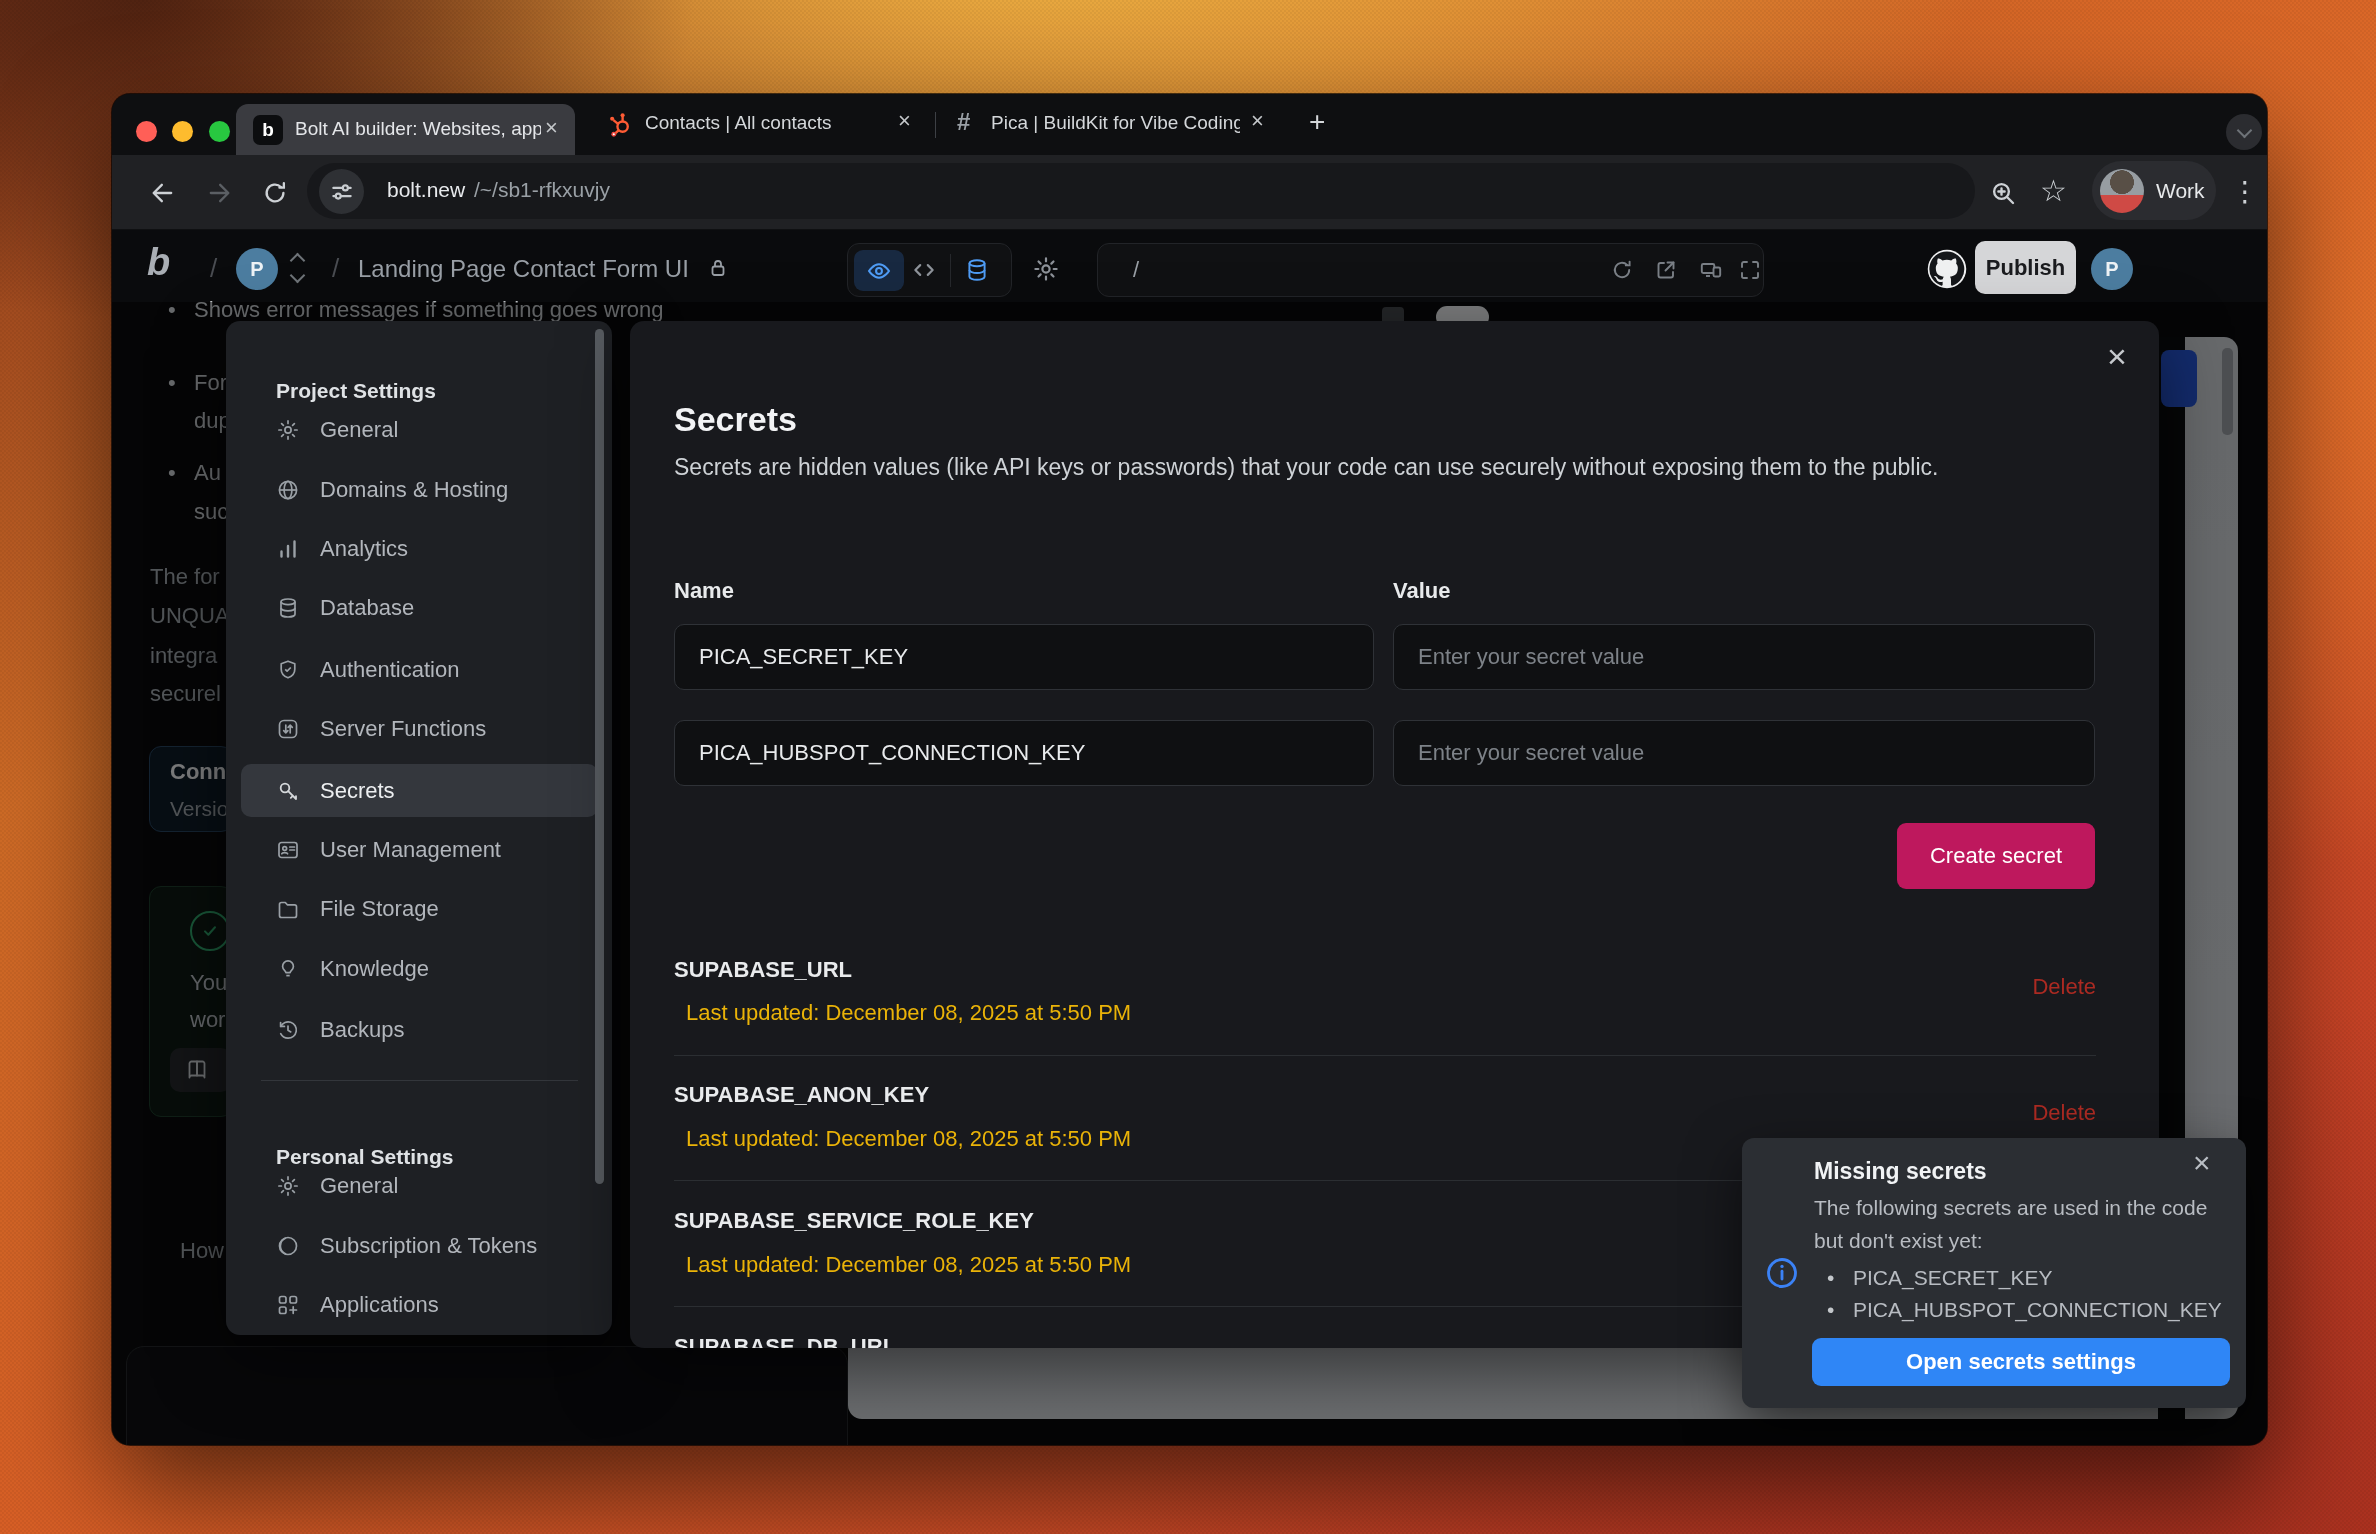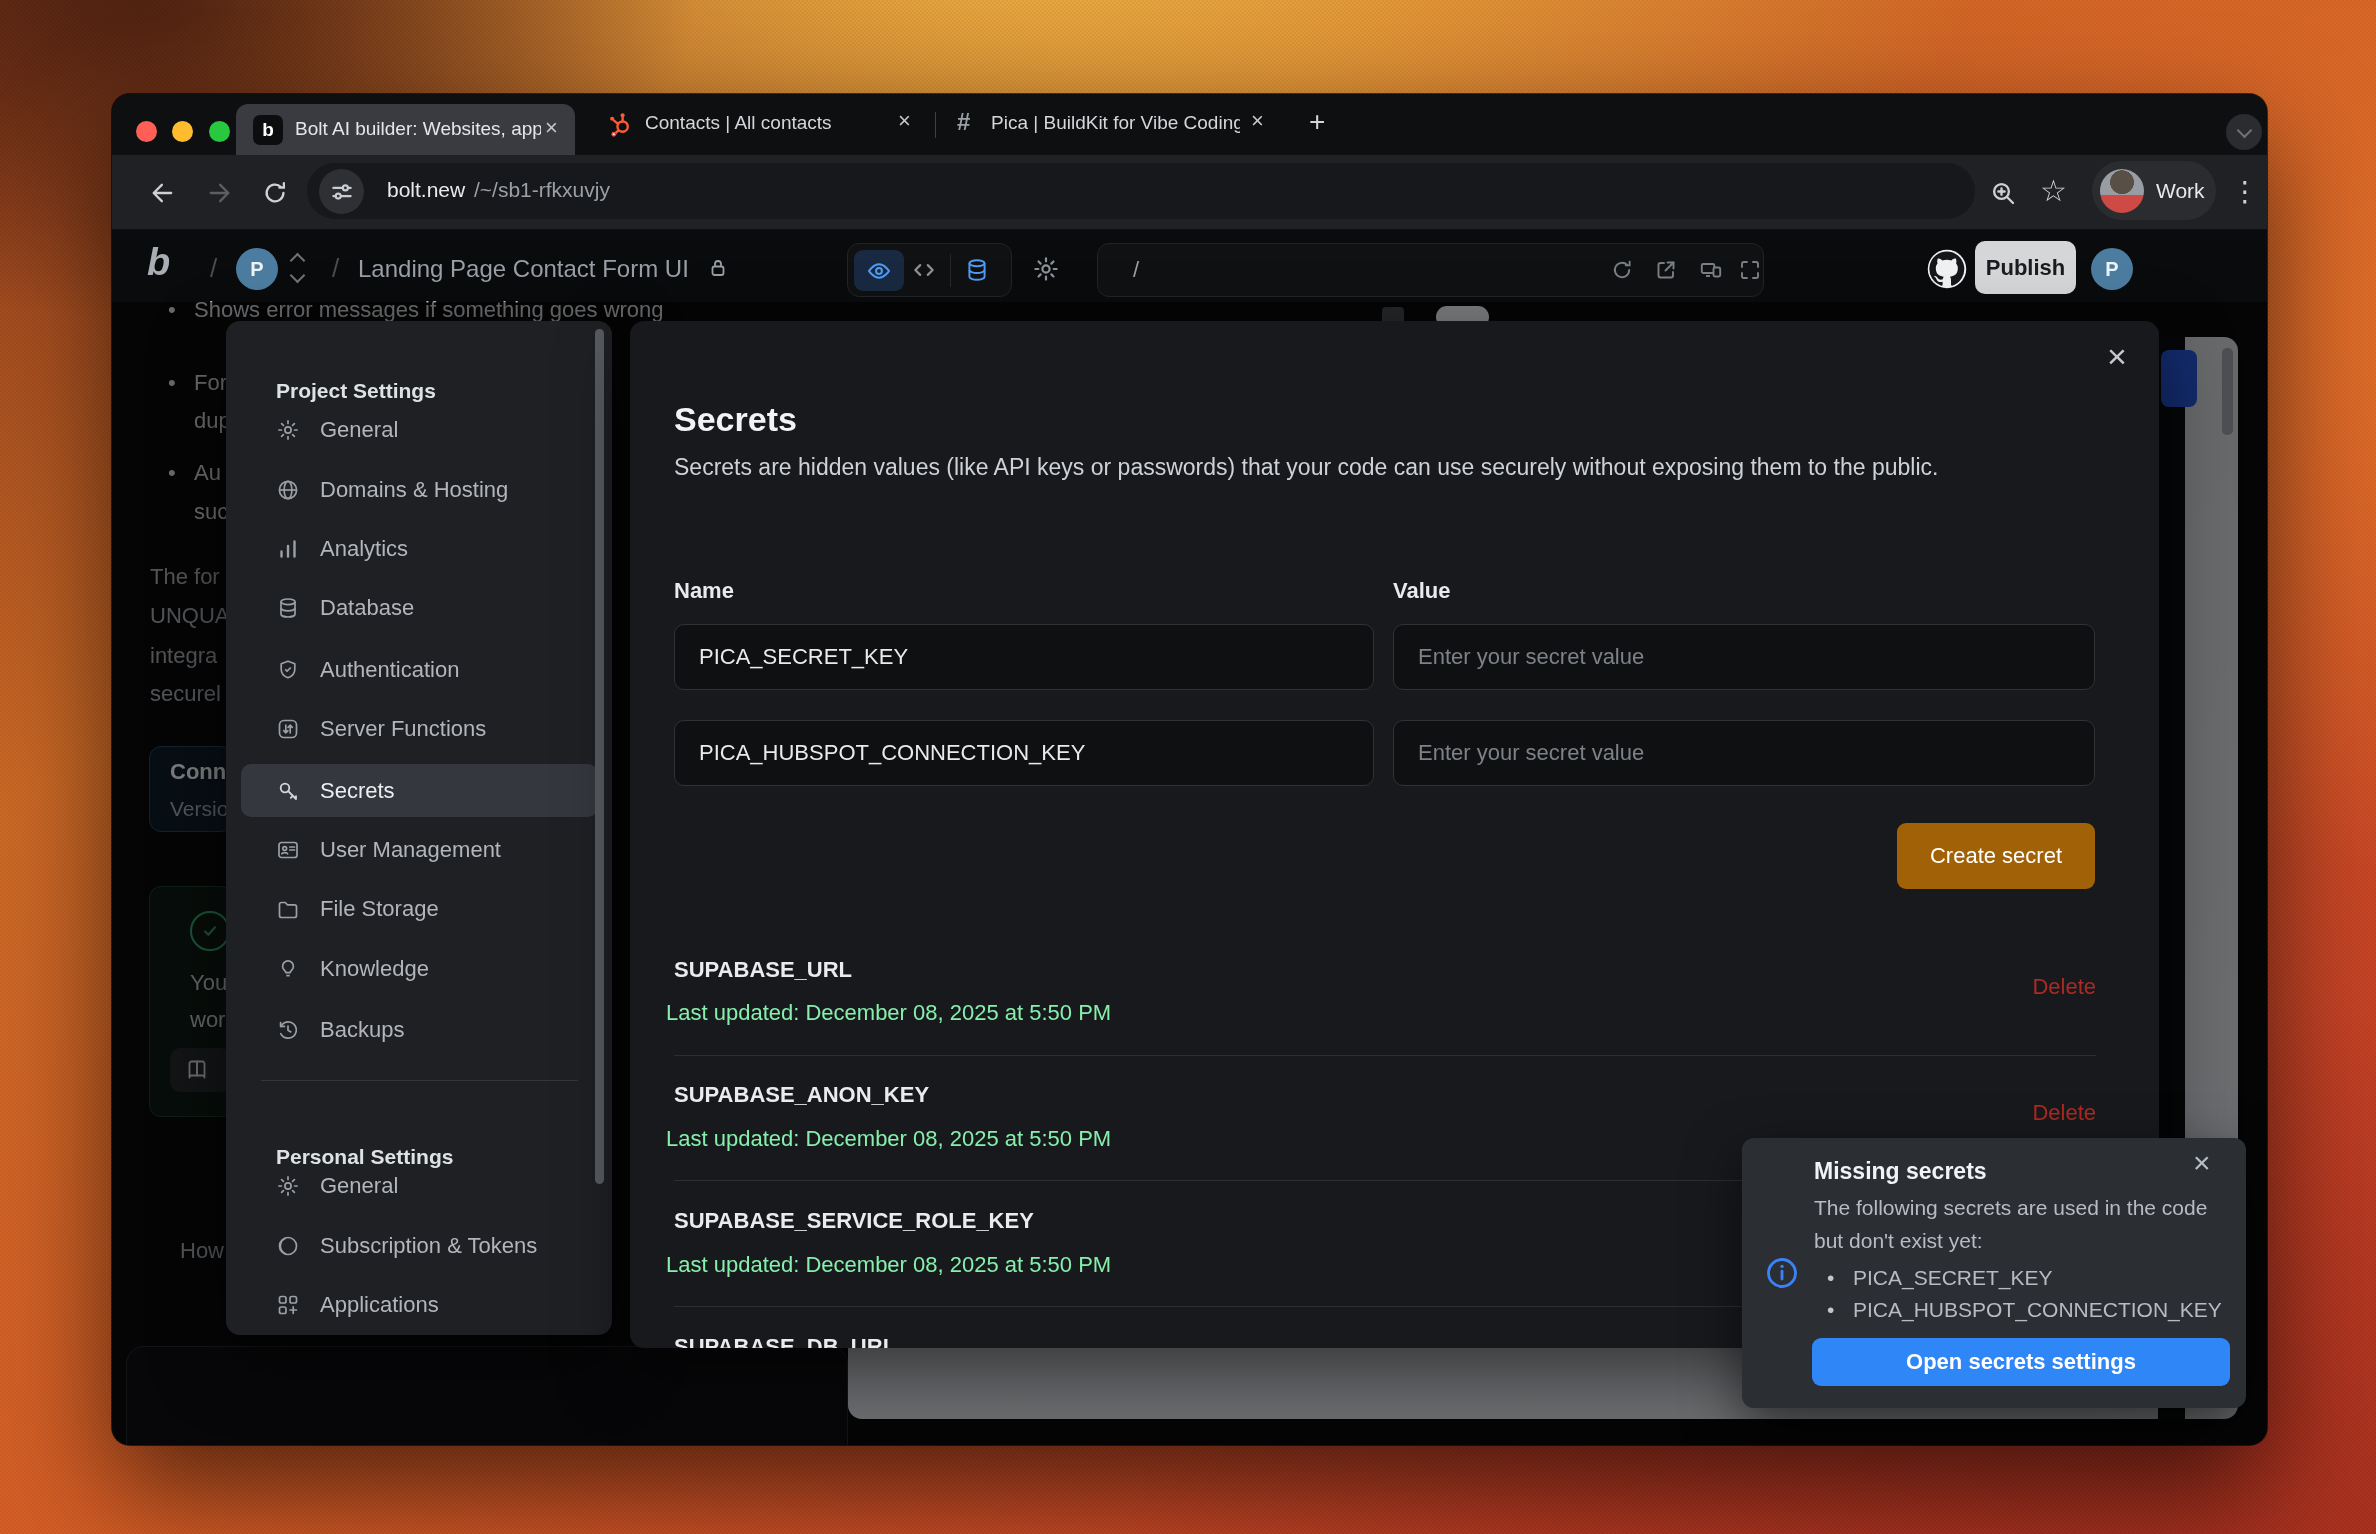--- a/index.html
+++ b/index.html
@@ -56,24 +56,24 @@
   .nav-item{position:absolute;left:15px;width:322px;height:53px;display:flex;align-items:center;gap:20px;
     padding-left:35px;border-radius:10px;color:#b2b6bc;font-size:22px;}
   .nav-item.sel{background:#34373d;color:#eceef0;}
   .nav-item svg{flex:0 0 auto;}
   .mainpanel{position:absolute;left:518px;top:227px;width:1529px;height:1027px;background:#18191d;border-radius:14px;
     z-index:10;box-shadow:0 24px 69px rgba(0,0,0,.5);overflow:hidden;}
   .inp{position:absolute;height:66px;background:#0f1012;border:1.5px solid #2f3237;border-radius:10px;
     box-sizing:border-box;color:#e8eaec;font-size:22px;padding:0 24px;font-family:"Liberation Sans","DejaVu Sans",sans-serif;outline:none;}
   .inp::placeholder{color:#7d8288;}
   .flabel{position:absolute;color:#e8eaec;font-size:22px;font-weight:600;}
-  .bluebtn{background:#a16207;color:#fff;border-radius:9px;display:flex;align-items:center;justify-content:center;
+  .bluebtn{background:#be185d;color:#fff;border-radius:9px;display:flex;align-items:center;justify-content:center;
     font-size:22px;font-weight:500;}
   .sname{position:absolute;left:44px;color:#e9ebed;font-size:22px;font-weight:700;white-space:nowrap;text-align:right;}
-  .supd{position:absolute;left:36px;color:#86efac;font-size:22px;white-space:nowrap;}
+  .supd{position:absolute;left:56px;color:#eab308;font-size:22px;white-space:nowrap;}
   .sdel{position:absolute;right:63px;color:#ab2a22;font-size:22px;}
   .sdivider{position:absolute;left:44px;width:1422px;height:1px;background:#2b2e32;}
   
   .toast{position:absolute;left:1630px;top:1044px;width:504px;height:270px;background:#2b2e33;border-radius:12px;
     z-index:20;box-shadow:0 20px 54px rgba(0,0,0,.55);}
   .toastbody{color:#b8bcc2;font-size:21px;line-height:33px;}
   
   .chatbar{position:absolute;left:14px;top:1116px;width:722px;height:224px;background:#0e0f11;
     border:1.5px solid #25272a;border-radius:18px;box-sizing:border-box;z-index:2;}
   .circbtn{border-radius:50%;display:flex;align-items:center;justify-content:center;}

